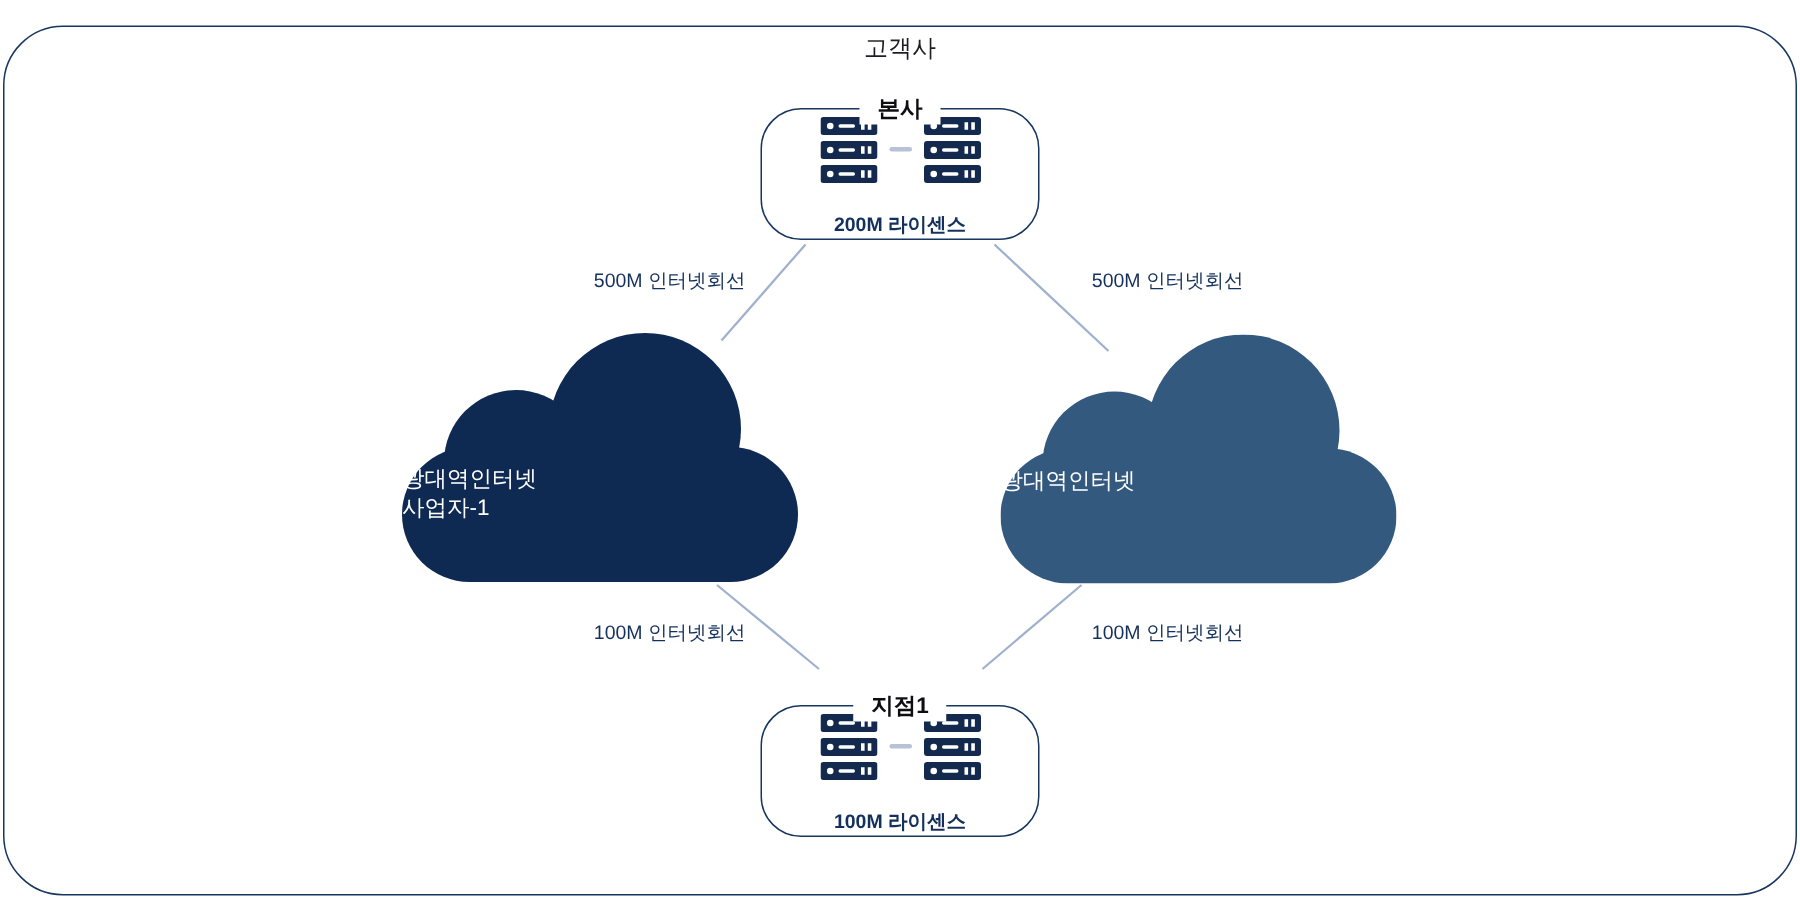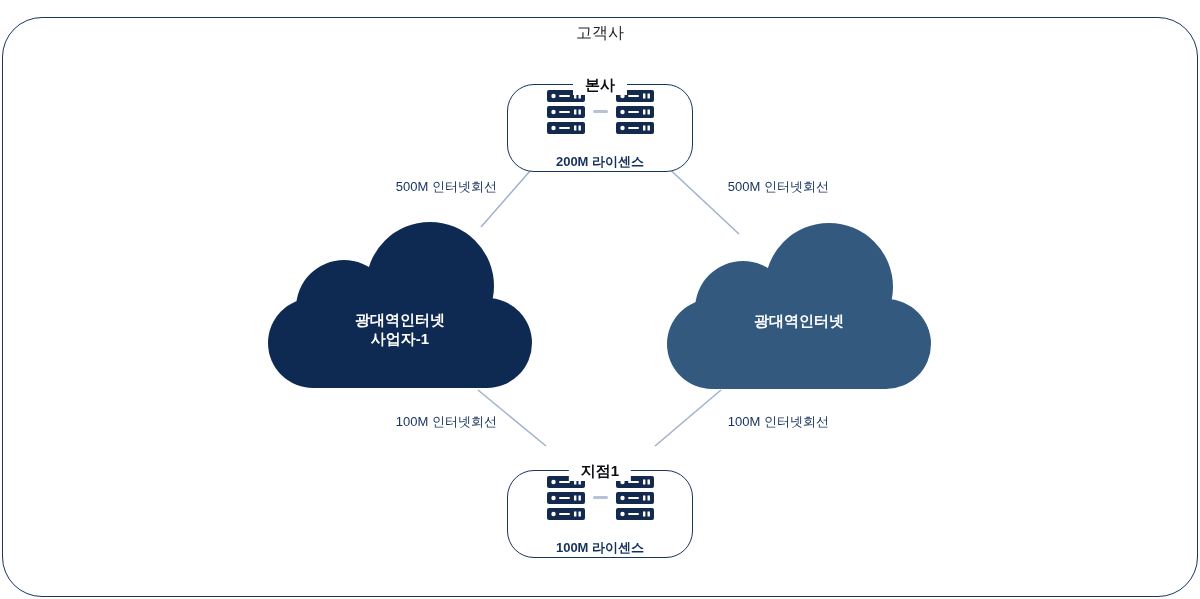--- a/index.html
+++ b/index.html
@@ -61,44 +61,43 @@
     width: 264px; height: 166px;
     z-index: 2;
   }
   .cloud svg { position: absolute; left: 0; top: 0; }
   .cloud.c1 { color: var(--cloud1); }
   .cloud.c2 { color: var(--cloud2); }
   .cloud-text {
     position: absolute;
     top: 88px; left: 0;
     width: 100%;
-    text-align: center;
     color: #ffffff;
     font-size: 15px;
     line-height: 19px;
-    font-weight: 700;
+    font-weight: 400;
     z-index: 3;
   }
   
   .node {
     position: absolute;
     left: 507px;
     width: 186px; height: 88px;
     border: 1.5px solid var(--frame_border);
     border-radius: 27px;
     background: #ffffff;
     display: flex;
     flex-direction: column;
     align-items: center;
     justify-content: center;
     padding-top: 4px;
     box-sizing: border-box;
     z-index: 3;
   }
-  .node.hq { top: 84px; }
+  .node.hq { top: 72px; }
   .node.branch { top: 470px; }
   .node-title {
     position: absolute;
     top: -11px; left: 50%;
     transform: translateX(-50%);
     background: #ffffff;
     padding: 0 12px;
     font-size: 15px;
     font-weight: 700;
     line-height: 21px;

